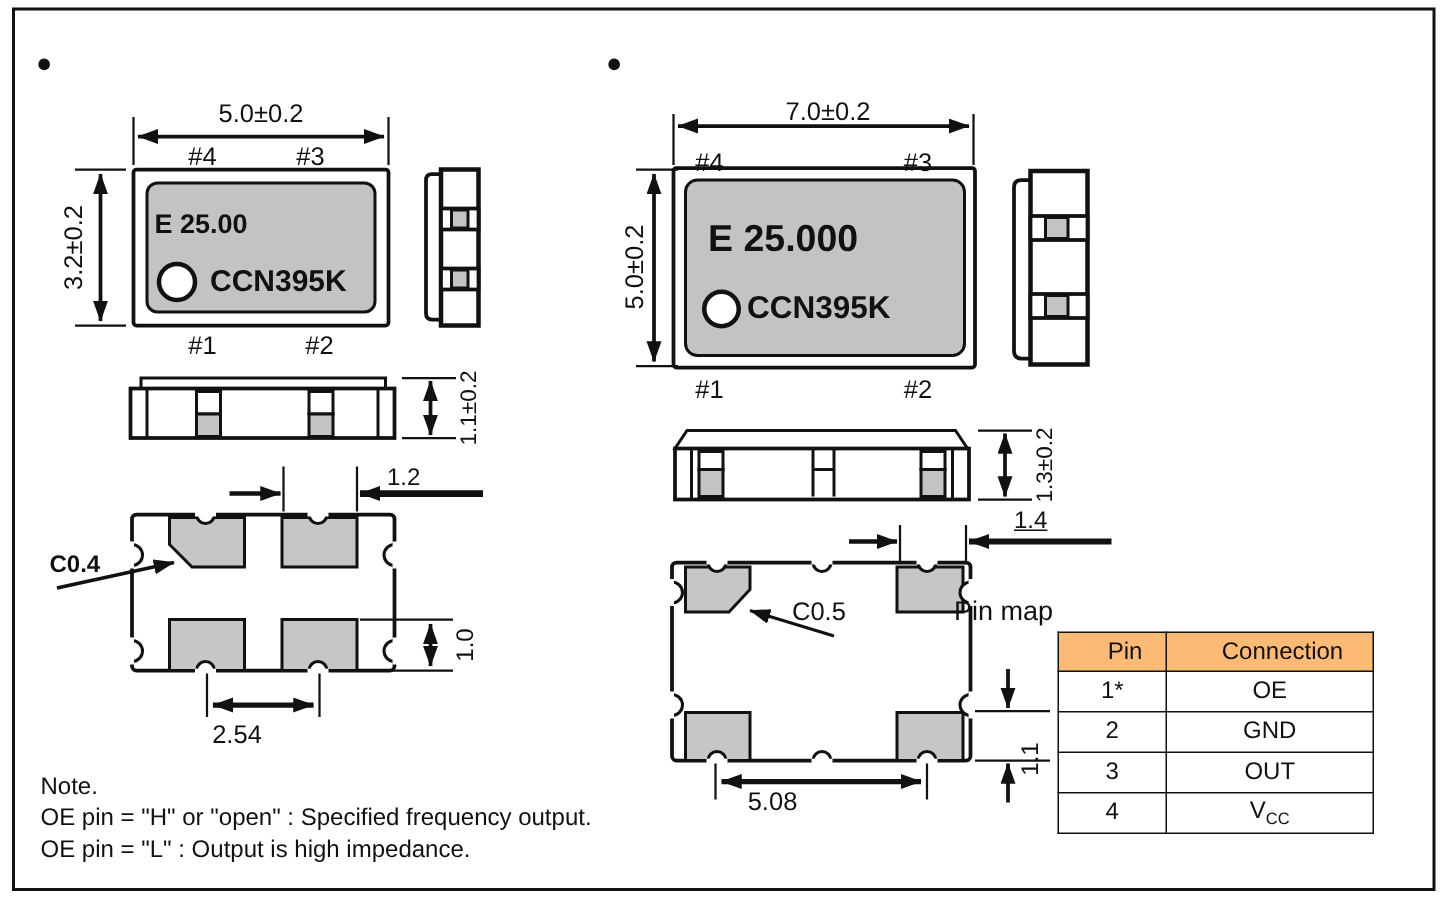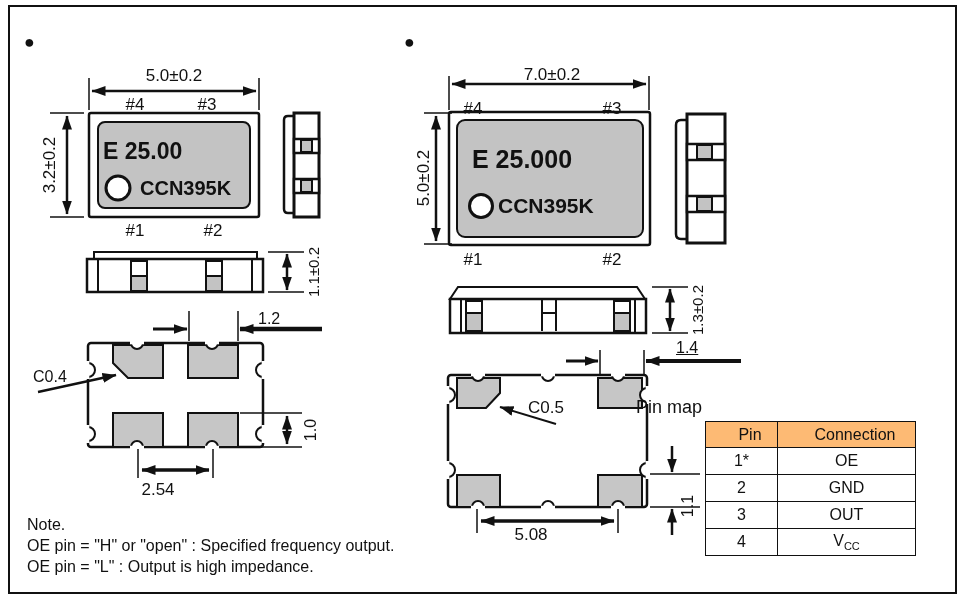--- a/index.html
+++ b/index.html
@@ -5,21 +5,21 @@
   html,body{margin:0;padding:0;background:#fff;}
   #stage{position:relative;width:963px;height:601px;background:#fff;overflow:hidden;
          font-family:"Liberation Sans",sans-serif;color:#111;}
   #drawing{position:absolute;left:0;top:0;}
   .lbl{position:absolute;white-space:nowrap;line-height:1;color:#111;}
   .ctr{transform:translateX(-50%);}
   .rot{transform:translate(-50%,-50%) rotate(-90deg);}
   .bold{font-weight:bold;}
   .f15{font-size:15px;} .f16{font-size:16px;} .f17{font-size:17px;}
   .f18{font-size:18px;} .f20{font-size:20px;} .f21{font-size:21px;}
-  .f23{font-size:23px;} .f25{font-size:25px;} .f28{font-size:28px;}
+  .f23{font-size:18px;} .f25{font-size:25px;} .f28{font-size:28px;}
   #pinmap-table{position:absolute;left:705px;top:421px;border-collapse:collapse;table-layout:fixed;}
   #pinmap-table th,#pinmap-table td{border:1.6px solid #111;text-align:center;
        font-size:16px;font-weight:normal;padding:0;}
   #pinmap-table th{background:#fdba74;height:25px;padding-left:17px;}
   #pinmap-table td{background:#fff;height:26px;}
   .col-pin{width:72px;} .col-conn{width:138px;}
   .sub{font-size:11px;vertical-align:-4px;}
   svg line,svg rect,svg path,svg circle{stroke-linecap:butt;}
 </style>
 </head>
@@ -193,38 +193,38 @@
 <span class="lbl f17 ctr" style="left:174px;top:67px;">5.0±0.2</span>
 <span class="lbl f17 rot" style="left:49px;top:165px;">3.2±0.2</span>
 <span class="lbl f17 ctr" style="left:135px;top:96px;">#4</span>
 <span class="lbl f17 ctr" style="left:207px;top:96px;">#3</span>
 <span class="lbl f17 ctr" style="left:135px;top:222px;">#1</span>
 <span class="lbl f17 ctr" style="left:213px;top:222px;">#2</span>
 <span class="lbl f23 bold" style="left:103px;top:140px;">E 25.00</span>
 <span class="lbl f20 bold" style="left:140px;top:178px;">CCN395K</span>
 <span class="lbl f15 rot" style="left:313px;top:272px;">1.1±0.2</span>
 <span class="lbl f16" style="left:258px;top:311px;">1.2</span>
-<span class="lbl f16" style="left:33px;top:369px;">C0.4</span>
+<span class="lbl f16" style="left:33px;top:369px;font-weight:bold;">C0.4</span>
 <span class="lbl f16 rot" style="left:311px;top:430px;">1.0</span>
 <span class="lbl f17 ctr" style="left:158px;top:481px;">2.54</span>
 
 <span class="lbl f18" style="left:404px;top:33px;">●</span>
 <span class="lbl f17 ctr" style="left:552px;top:66px;">7.0±0.2</span>
 <span class="lbl f17 rot" style="left:423px;top:178px;">5.0±0.2</span>
 <span class="lbl f17 ctr" style="left:473px;top:100px;">#4</span>
 <span class="lbl f17 ctr" style="left:612px;top:100px;">#3</span>
 <span class="lbl f17 ctr" style="left:473px;top:251px;">#1</span>
 <span class="lbl f17 ctr" style="left:612px;top:251px;">#2</span>
 <span class="lbl f25 bold" style="left:472px;top:147px;">E 25.000</span>
 <span class="lbl f21 bold" style="left:498px;top:195px;">CCN395K</span>
 <span class="lbl f15 rot" style="left:697px;top:310px;">1.3±0.2</span>
 <span class="lbl f16" style="left:676px;top:340px;text-decoration:underline;">1.4</span>
 <span class="lbl f17" style="left:528px;top:399px;">C0.5</span>
 <span class="lbl f16 rot" style="left:688px;top:506px;">1.1</span>
-<span class="lbl f17 ctr" style="left:531px;top:526px;">5.08</span>
+<span class="lbl f17 ctr" style="left:515px;top:526px;">5.08</span>
 
 <span class="lbl f18" style="left:624px;top:398px;margin-left:12px;">Pin map</span>
 <table id="pinmap-table">
   <colgroup>
         <col class="col-pin">
         <col class="col-conn">
       </colgroup>
   <tbody>
         <tr>
     <th>Pin</th>

